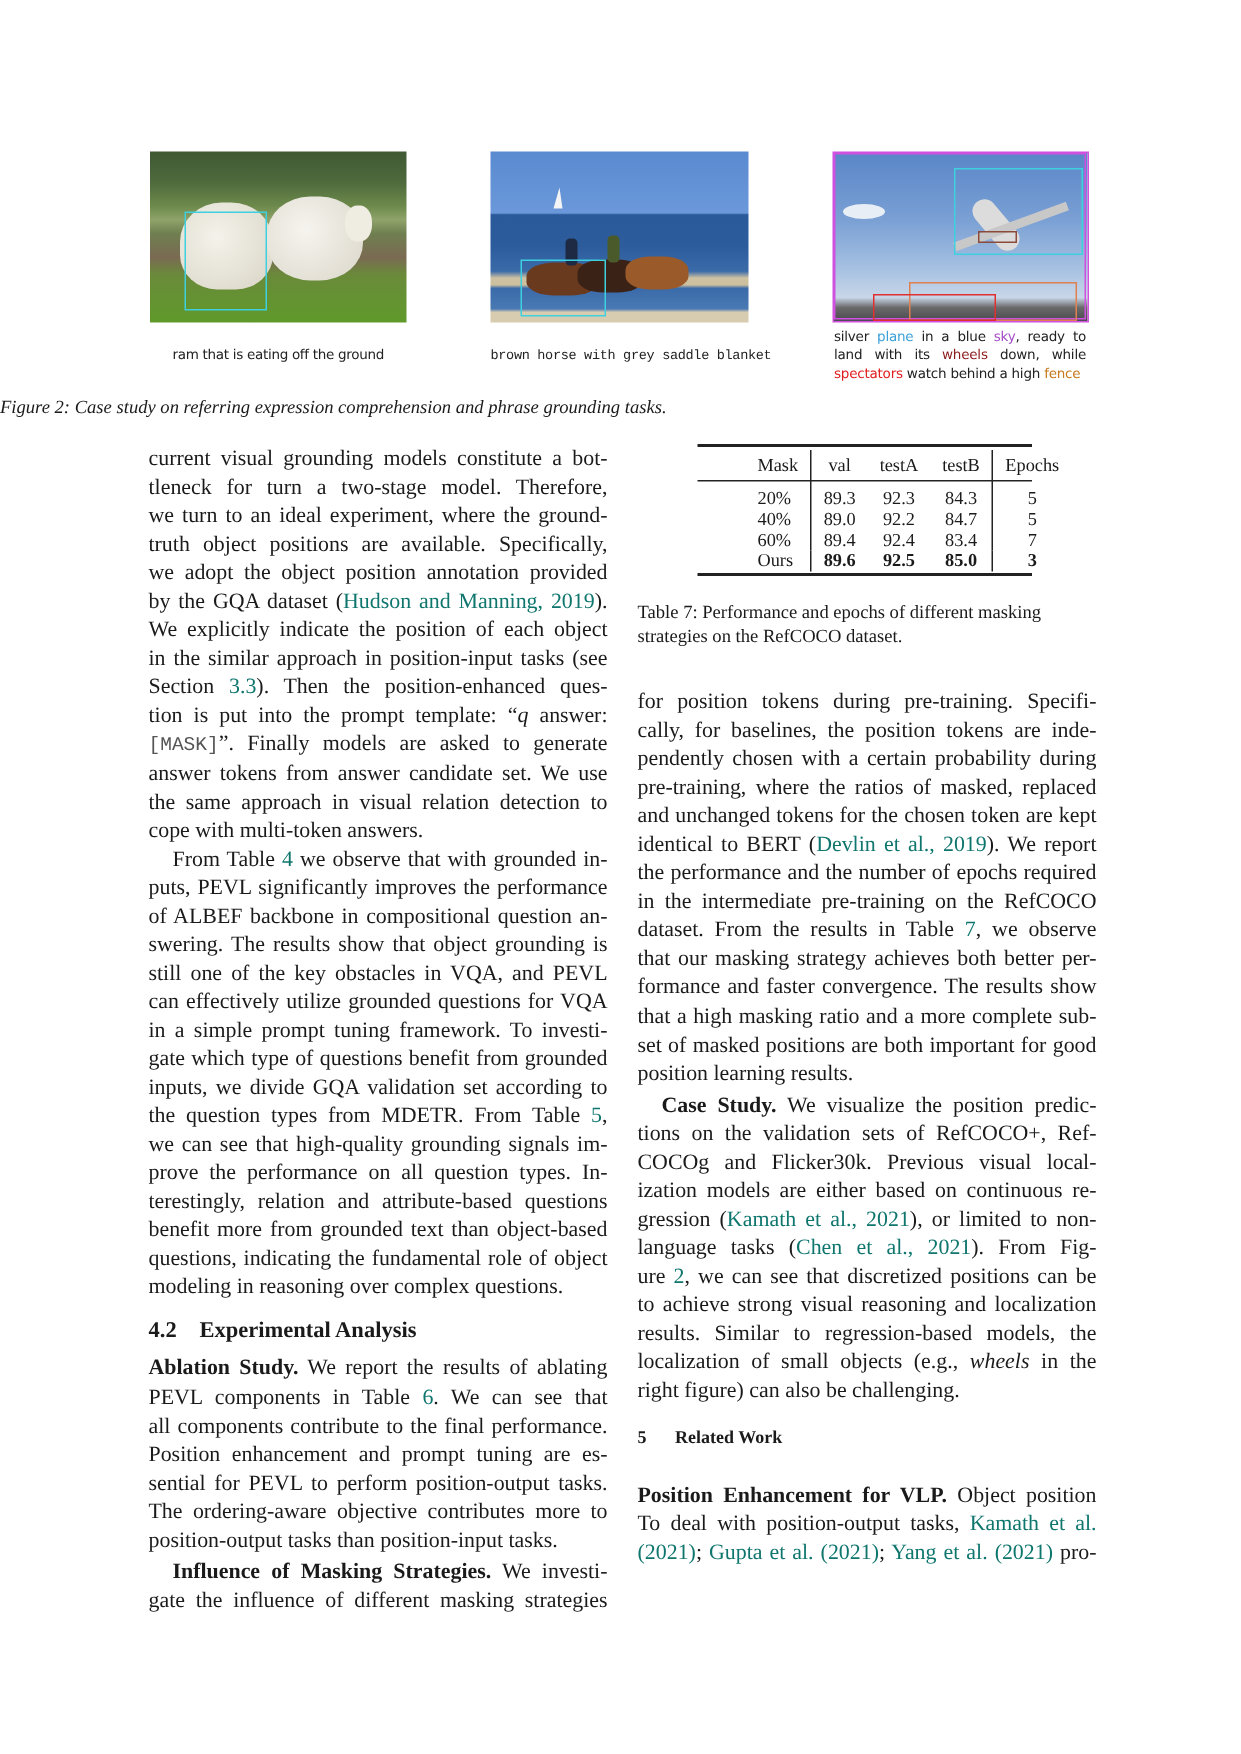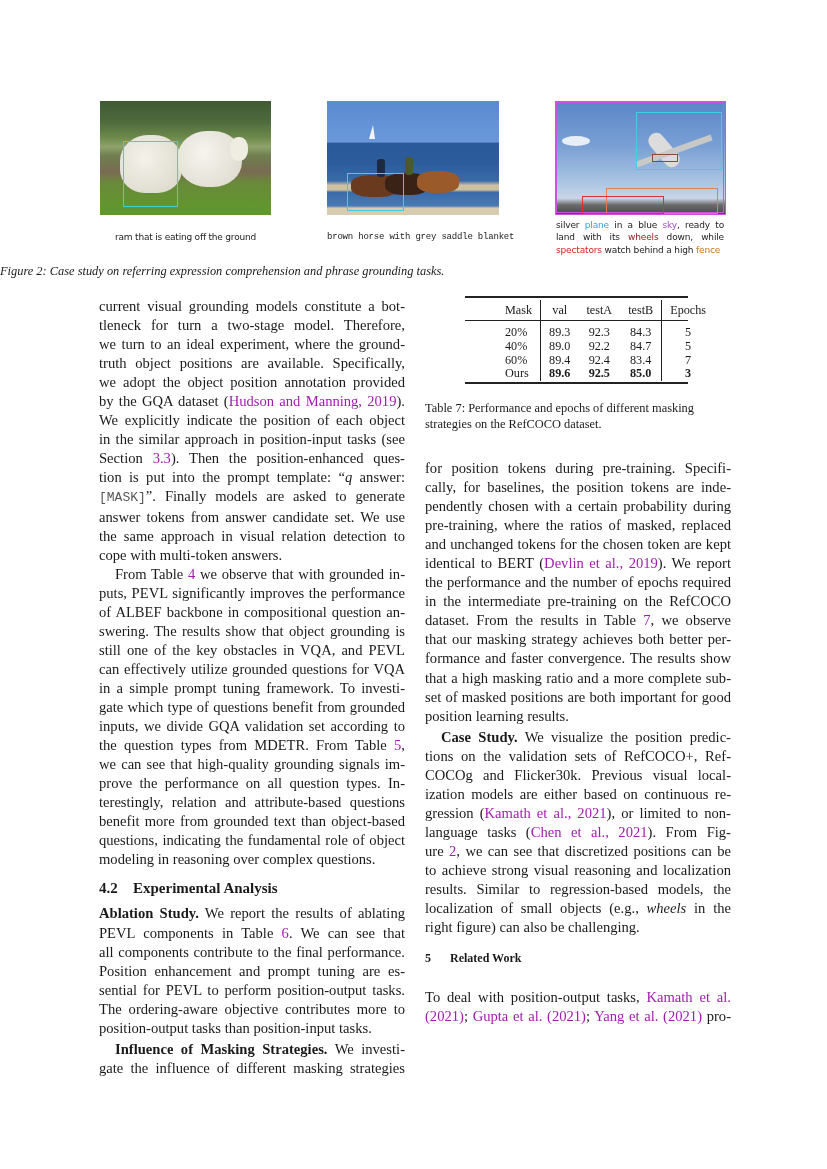--- a/index.html
+++ b/index.html
@@ -7,21 +7,21 @@
          font-family: "Liberation Serif", serif; color: #1a1a1a; }
   .abs { position: absolute; }
   .img { position: absolute; overflow: hidden; }
   .bbox { position: absolute; box-sizing: border-box; }
   .subcap { position: absolute; font-family: "DejaVu Sans", sans-serif; font-size: 9px; color: #222; text-align: center; white-space: nowrap; letter-spacing: -0.2px;}
   .subcap3 { position: absolute; font-family: "DejaVu Sans", sans-serif; font-size: 9px; color: #222; text-align: justify; text-align-last: justify; line-height: 12.3px; letter-spacing: -0.15px;}
   .figcap { position: absolute; left: 0; width: 758px; text-align: left; font-size: 12.4px; top: 264px; font-style: italic; }
   .col { position: absolute; font-size: 14.6px; line-height: 19.05px; text-align: justify; }
   .line { display: block; text-align: justify; text-align-last: justify; white-space: nowrap; }
   .line.last { text-align-last: left; }
-  .cite { color: #a21caf; }
+  .cite { color: #0f766e; }
   .mono { font-family: "Liberation Mono", monospace; font-size: 13px; color: #555; }
   .heading { font-weight: bold; font-size: 15px; }
   table.t7 { position: absolute; left: 465px; top: 300px; border-collapse: collapse; font-size: 12.2px; line-height: 13.8px; margin-left: 32px; }
   table.t7 td { padding: 0 8px; text-align: center; }
   table.t7 td.first { text-align: left; padding-left: 8px; }
   table.t7 .br { border-right: 1px solid #222; }
   .rule { position: absolute; background: #222; }
   .tcap { position: absolute; left: 425px; top: 400px; width: 305px; font-size: 12.4px; line-height: 16px; }
 </style>
 </head>
@@ -202,15 +202,16 @@
   <span class="line"><span>ure </span><a class="cite">2</a><span>, we can see that discretized positions can be</span></span>
   <span class="line">to achieve strong visual reasoning and localization</span>
   <span class="line">results.  Similar to regression-based models, the</span>
   <span class="line"><span>localization of small objects (e.g., </span><i>wheels</i><span> in the</span></span>
   <span class="line last">right figure) can also be challenging.</span>
 
   <div style="margin-top:12px; margin-bottom:20px; font-size:12px;" class="heading">
     <span style="display:inline-block; width:25px;">5</span><span>Related Work</span>
   </div>
 
+  <span class="line"><b>Position Enhancement for VLP.</b><span> Object position</span></span>
   <span class="line"><span>To deal with position-output tasks, </span><a class="cite">Kamath et al.</a></span>
   <span class="line"><a class="cite">(2021)</a><span>; </span><a class="cite">Gupta et al. (2021)</a><span>; </span><a class="cite">Yang et al. (2021)</a><span> pro-</span></span>
 </div>
 
 </body></html>

